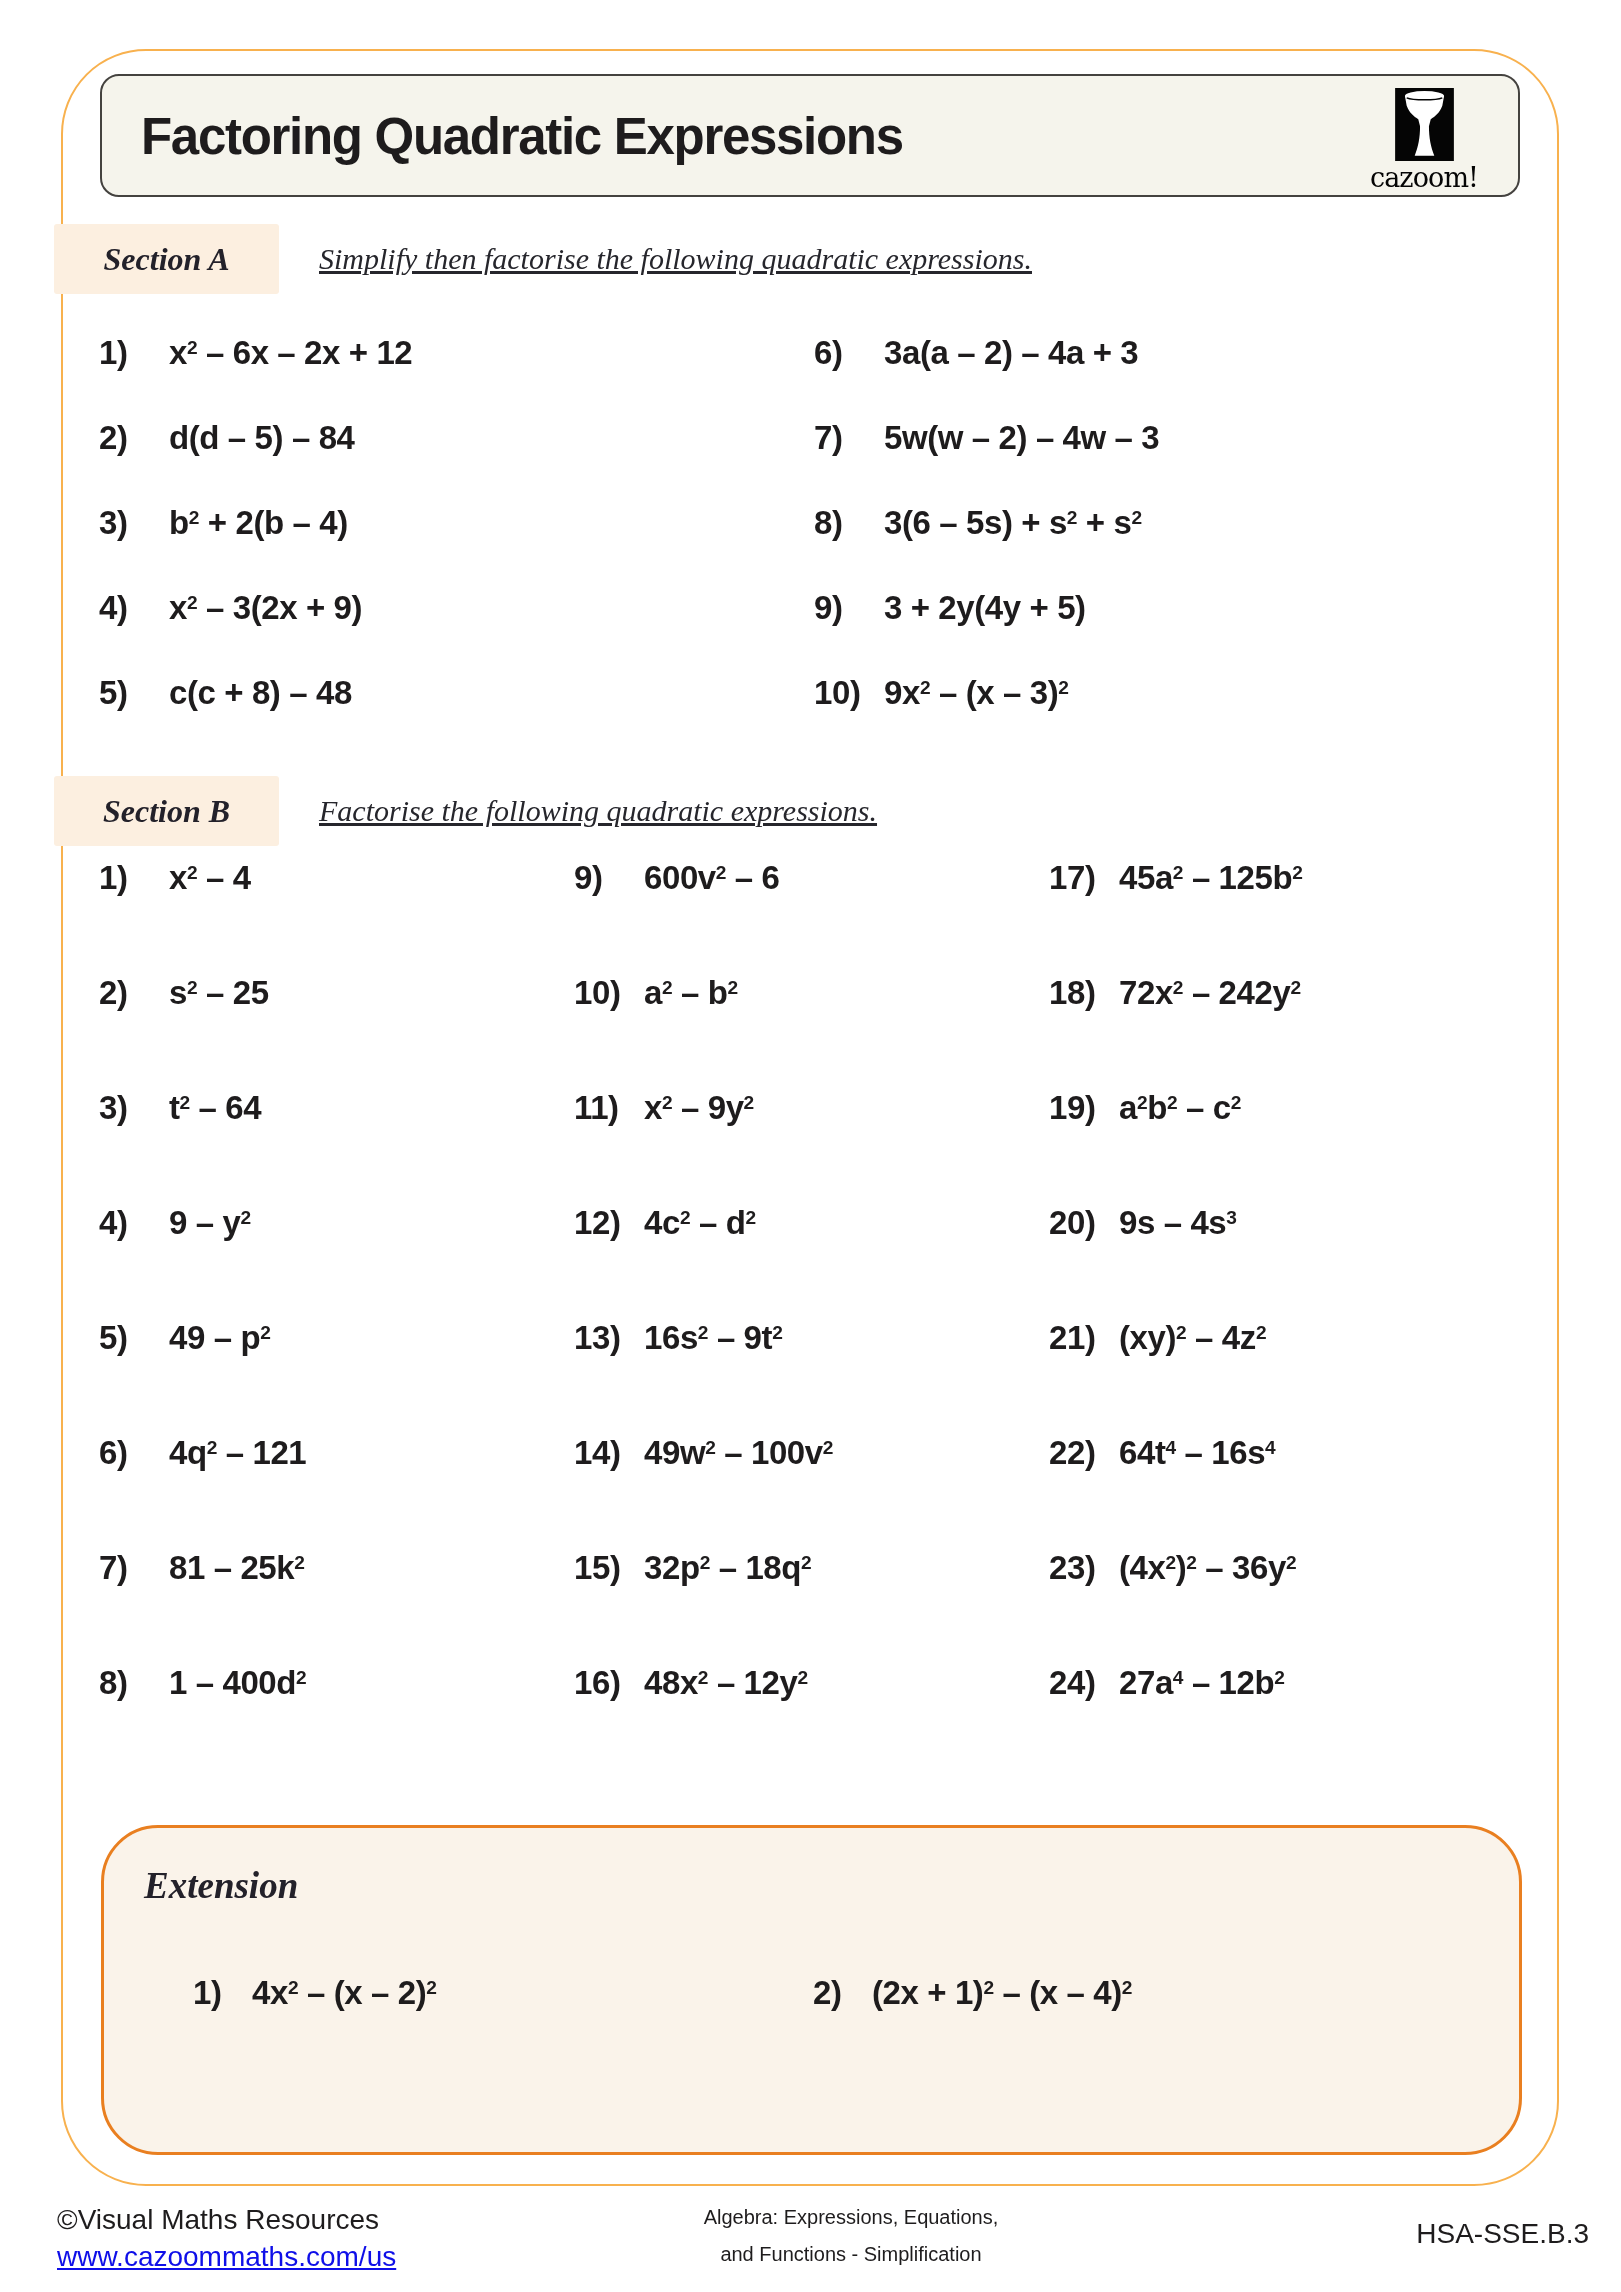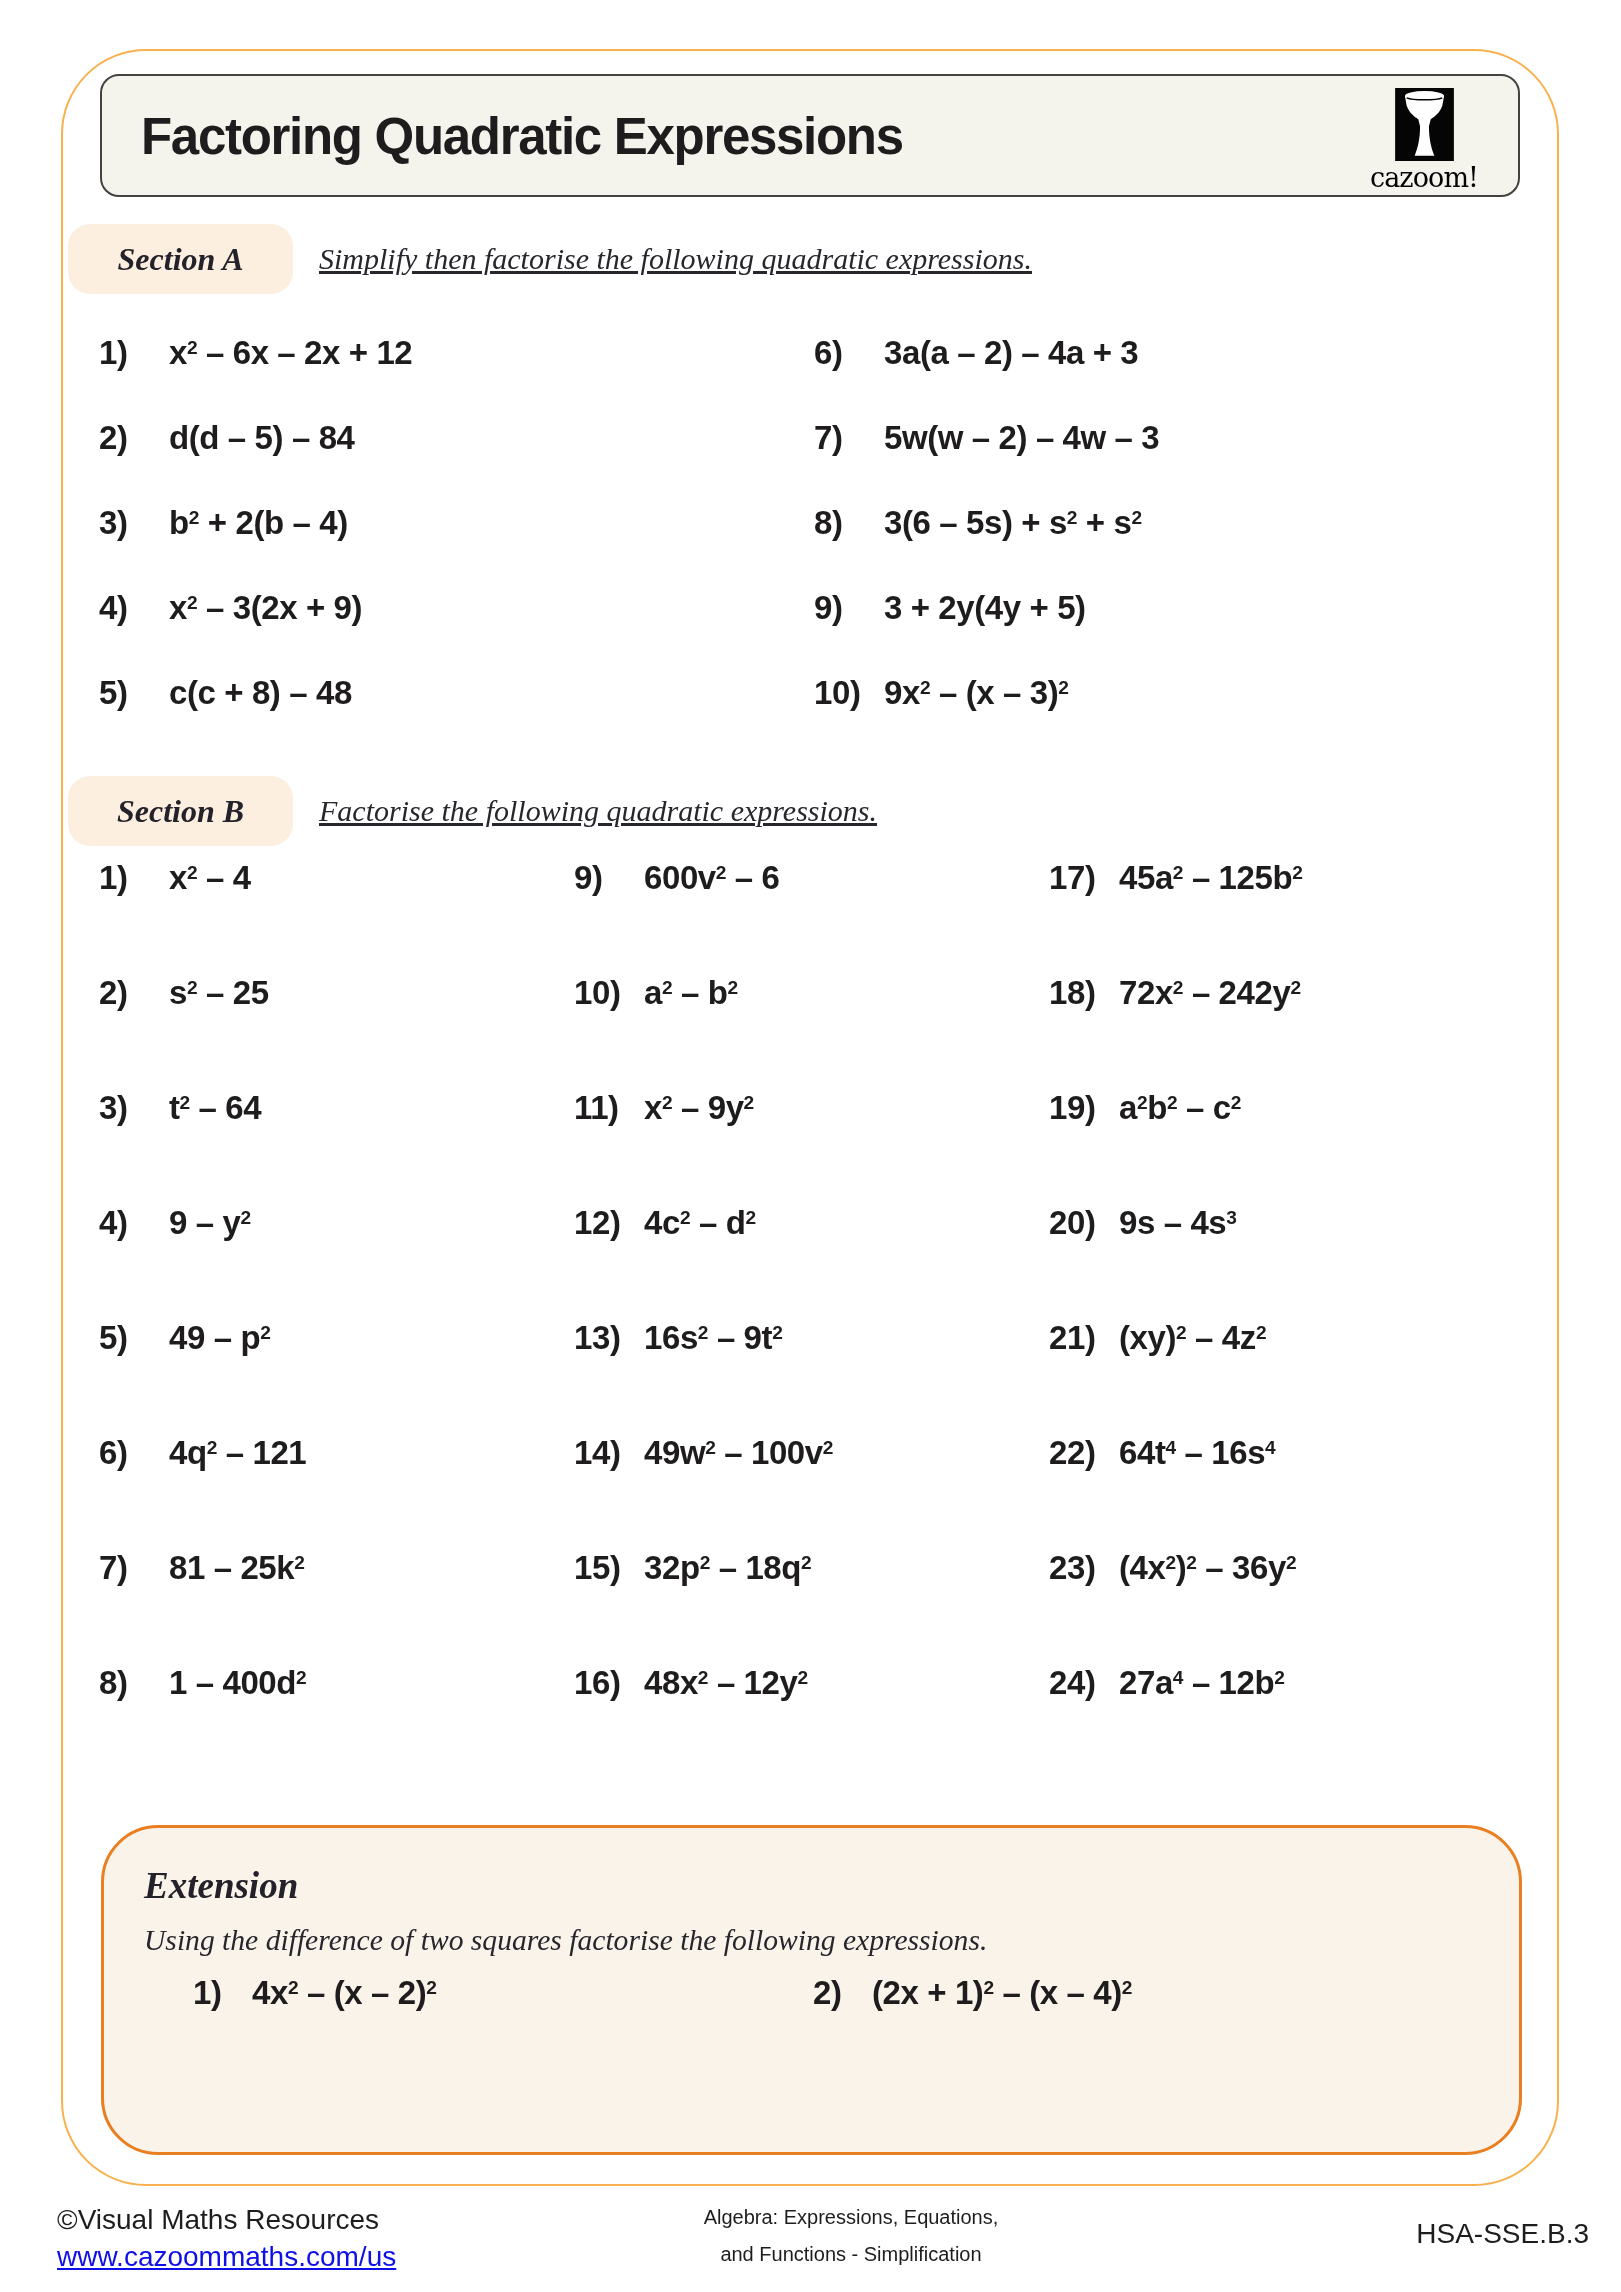--- a/index.html
+++ b/index.html
@@ -21,21 +21,21 @@
     font-size:51px;font-weight:bold;letter-spacing:-1.3px;color:#1e1c1d;white-space:nowrap;
   }
   .logo{position:absolute;right:27px;top:11.6px;width:134px;text-align:center;}
   .logo svg{display:block;margin:0 auto;}
   .logo-text{
     font-family:"DejaVu Serif",serif;font-weight:normal;font-size:27px;margin-top:1px;
     letter-spacing:-0.9px;color:#050505;
   }
   
   .section-label{
-    position:absolute;left:68px;width:225px;height:70px;border-radius:22px;
+    position:absolute;left:54px;width:225px;height:70px;border-radius:3px;
     background:var(--section-label-bg,#FCEFE0);
     display:flex;align-items:center;justify-content:center;
     font-family:"Liberation Serif",serif;font-style:italic;font-weight:bold;
     font-size:32px;color:#23212a;
   }
   .label-a{top:224px;}
   .label-b{top:776px;}
   .section-instruction{
     position:absolute;left:319px;line-height:38px;
     font-family:"Liberation Serif",serif;font-style:italic;font-size:30px;color:#26262c;
@@ -249,21 +249,20 @@
         <span class="pexpr">(4x<sup>2</sup>)<sup>2</sup> – 36y<sup>2</sup></span>
       </div>
       <div class="problem">
         <span class="pnum">24)</span>
         <span class="pexpr">27a<sup>4</sup> – 12b<sup>2</sup></span>
       </div>
     </div>
 
   <section class="extension-box">
     <div class="ext-heading">Extension</div>
-    <div class="ext-instruction">Using the difference of two squares factorise the following expressions.</div>
     <div class="ext-problems">
         <div class="problem">
           <span class="pnum">1)</span>
           <span class="pexpr">4x<sup>2</sup> – (x – 2)<sup>2</sup></span>
         </div>
         <div class="problem">
           <span class="pnum">2)</span>
           <span class="pexpr">(2x + 1)<sup>2</sup> – (x – 4)<sup>2</sup></span>
         </div>
       </div>

